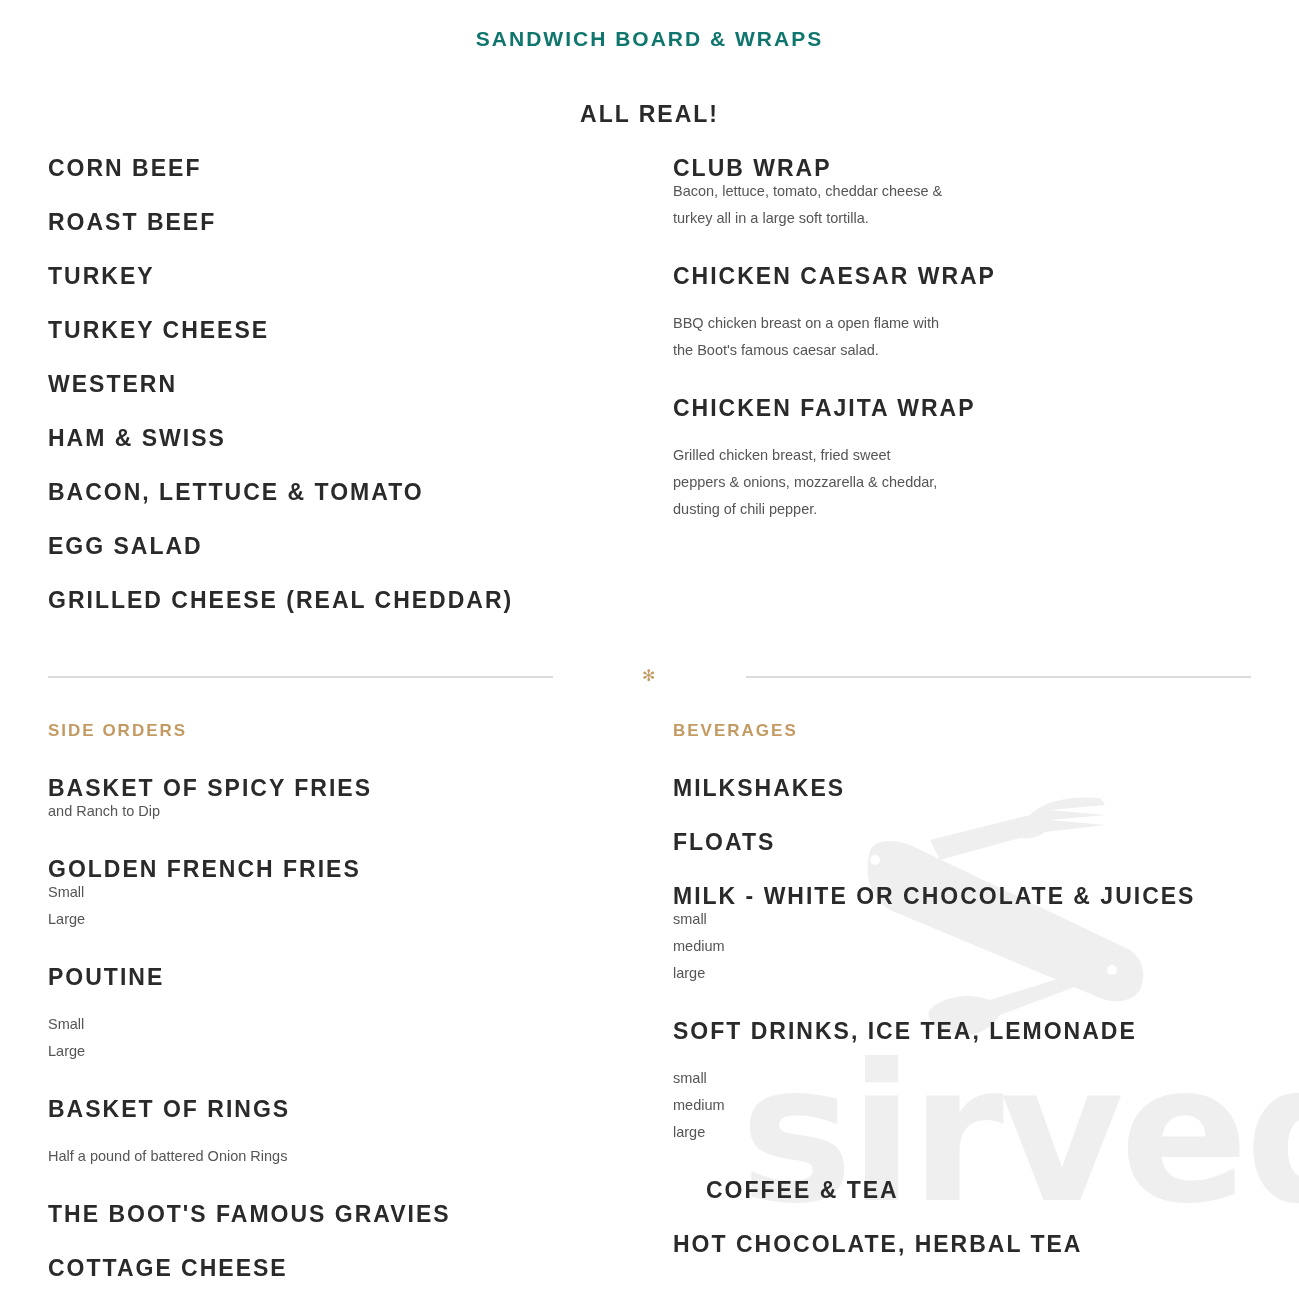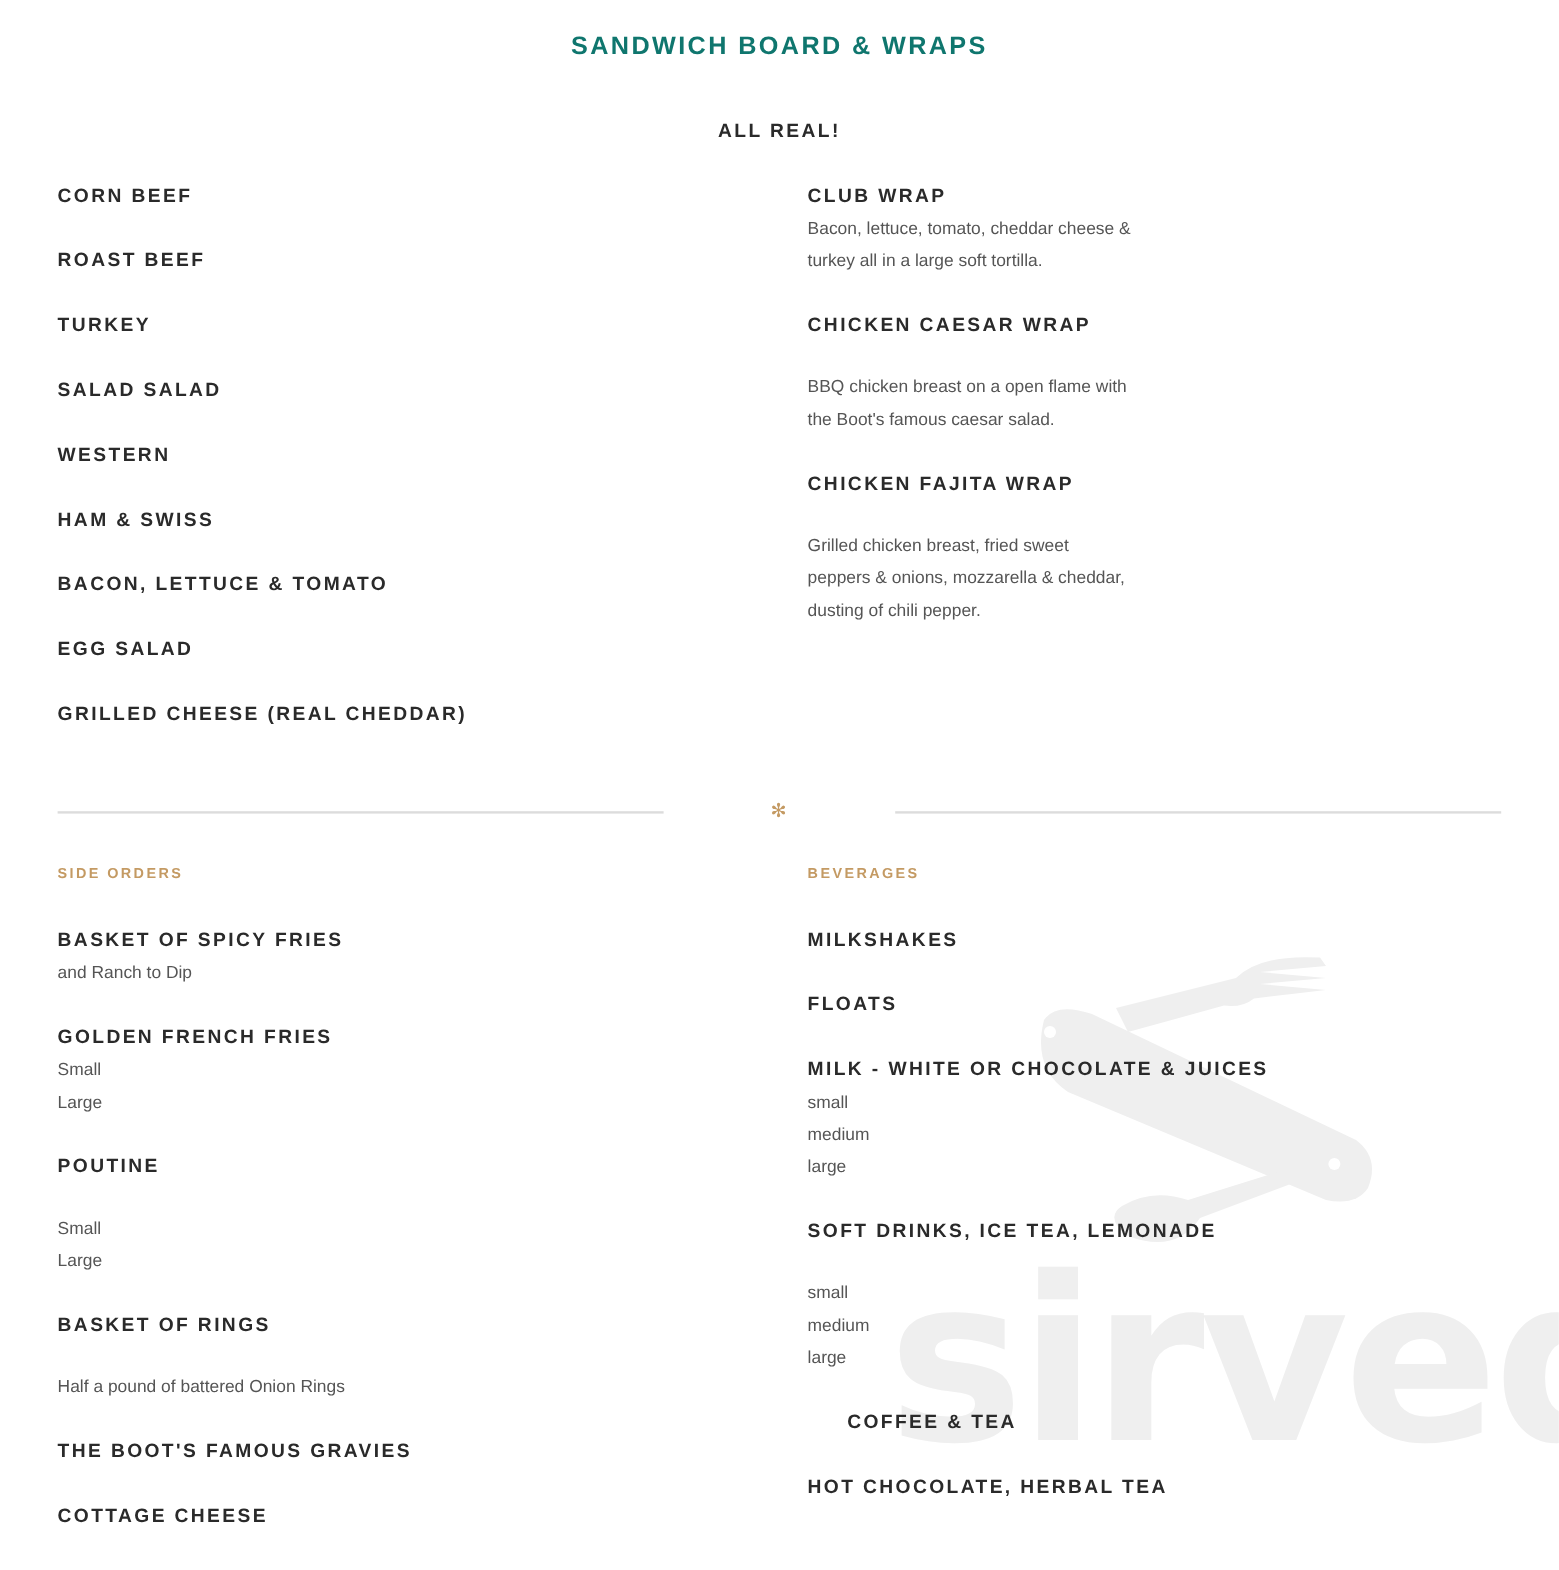--- a/index.html
+++ b/index.html
@@ -1,20 +1,20 @@
 <!DOCTYPE html>
 <html><head>
 <meta charset="utf-8">
 <style>
   html, body { margin:0; padding:0; background:#ffffff; }
   body { width:1299px; height:1308px; position:relative; overflow:hidden; font-family:"Liberation Sans", sans-serif; }
   .abs { position:absolute; white-space:nowrap; }
   .section-title { color:#0f766e; font-size:21px; letter-spacing:2px; font-weight:bold; }
-  .sub-title { color:#c49a63; font-size:12px; letter-spacing:2px; font-weight:bold; }
-  .item { color:#2a2a2a; font-size:16px; letter-spacing:2px; font-weight:bold; }
+  .sub-title { color:#c49a63; font-size:17px; letter-spacing:2px; font-weight:bold; }
+  .item { color:#2a2a2a; font-size:23px; letter-spacing:2px; font-weight:bold; }
   .desc { color:#555555; font-size:14.5px; line-height:27px; }
   .divider-line { position:absolute; height:2px; background:#dcdcdc; top:676px; }
   .watermark { position:absolute; pointer-events:none; }
 </style>
 </head>
 <body>
 
 <svg class="watermark" style="left:850px;top:790px;" width="300" height="280" viewBox="0 0 300 280">
   <g fill="#efefef">
     <path d="M20 60 Q30 45 60 55 L280 160 Q300 175 290 200 Q280 215 255 210 L40 120 Q10 100 20 60 Z"></path>
@@ -25,21 +25,21 @@
   <circle cx="262" cy="180" r="5" fill="#fff"></circle>
 </svg>
 <div class="watermark" style="left:740px;top:1040px;font-size:190px;font-weight:bold;color:#efefef;letter-spacing:-4px;font-family:'DejaVu Sans',sans-serif;line-height:1;">sirved</div>
 
 <div class="abs section-title" style="left:0;width:1299px;text-align:center;top:27px;">SANDWICH BOARD &amp; WRAPS</div>
 <div class="abs item" style="left:0;width:1299px;text-align:center;top:101px;">ALL REAL!</div>
 
 <div class="abs item" style="left:48px;top:155px;">CORN BEEF</div>
 <div class="abs item" style="left:48px;top:209px;">ROAST BEEF</div>
 <div class="abs item" style="left:48px;top:263px;">TURKEY</div>
-<div class="abs item" style="left:48px;top:317px;">SALAD SALAD</div>
+<div class="abs item" style="left:48px;top:317px;">TURKEY CHEESE</div>
 <div class="abs item" style="left:48px;top:371px;">WESTERN</div>
 <div class="abs item" style="left:48px;top:425px;">HAM &amp; SWISS</div>
 <div class="abs item" style="left:48px;top:479px;">BACON, LETTUCE &amp; TOMATO</div>
 <div class="abs item" style="left:48px;top:533px;">EGG SALAD</div>
 <div class="abs item" style="left:48px;top:587px;">GRILLED CHEESE (REAL CHEDDAR)</div>
 
 <div class="abs item" style="left:673px;top:155px;">CLUB WRAP</div>
 <div class="abs desc" style="left:673px;top:178px;">Bacon, lettuce, tomato, cheddar cheese &amp;</div>
 <div class="abs desc" style="left:673px;top:205px;">turkey all in a large soft tortilla.</div>
 

